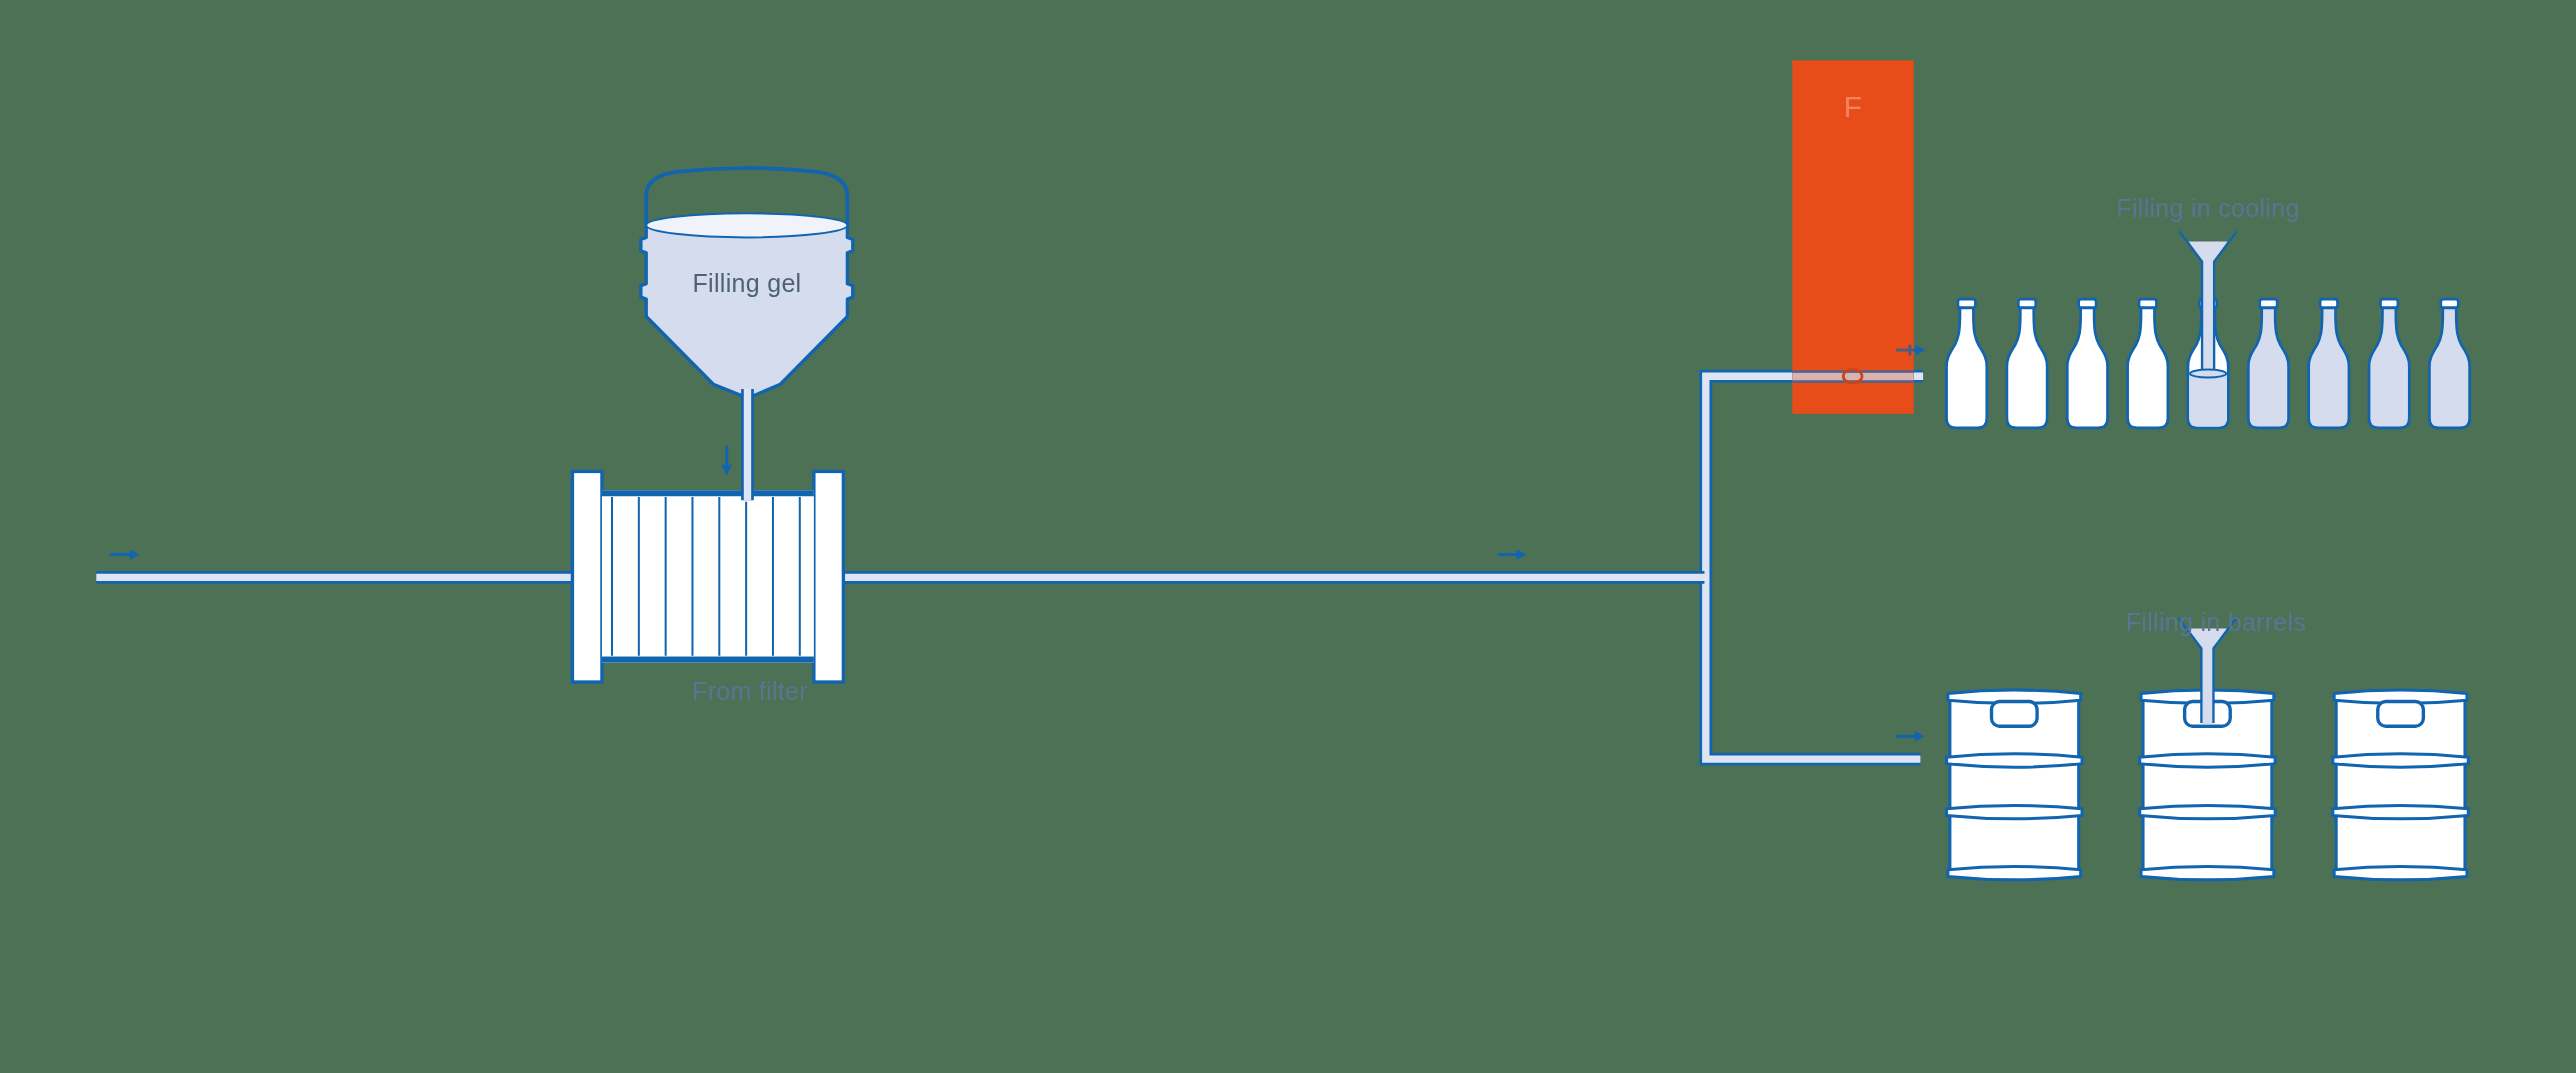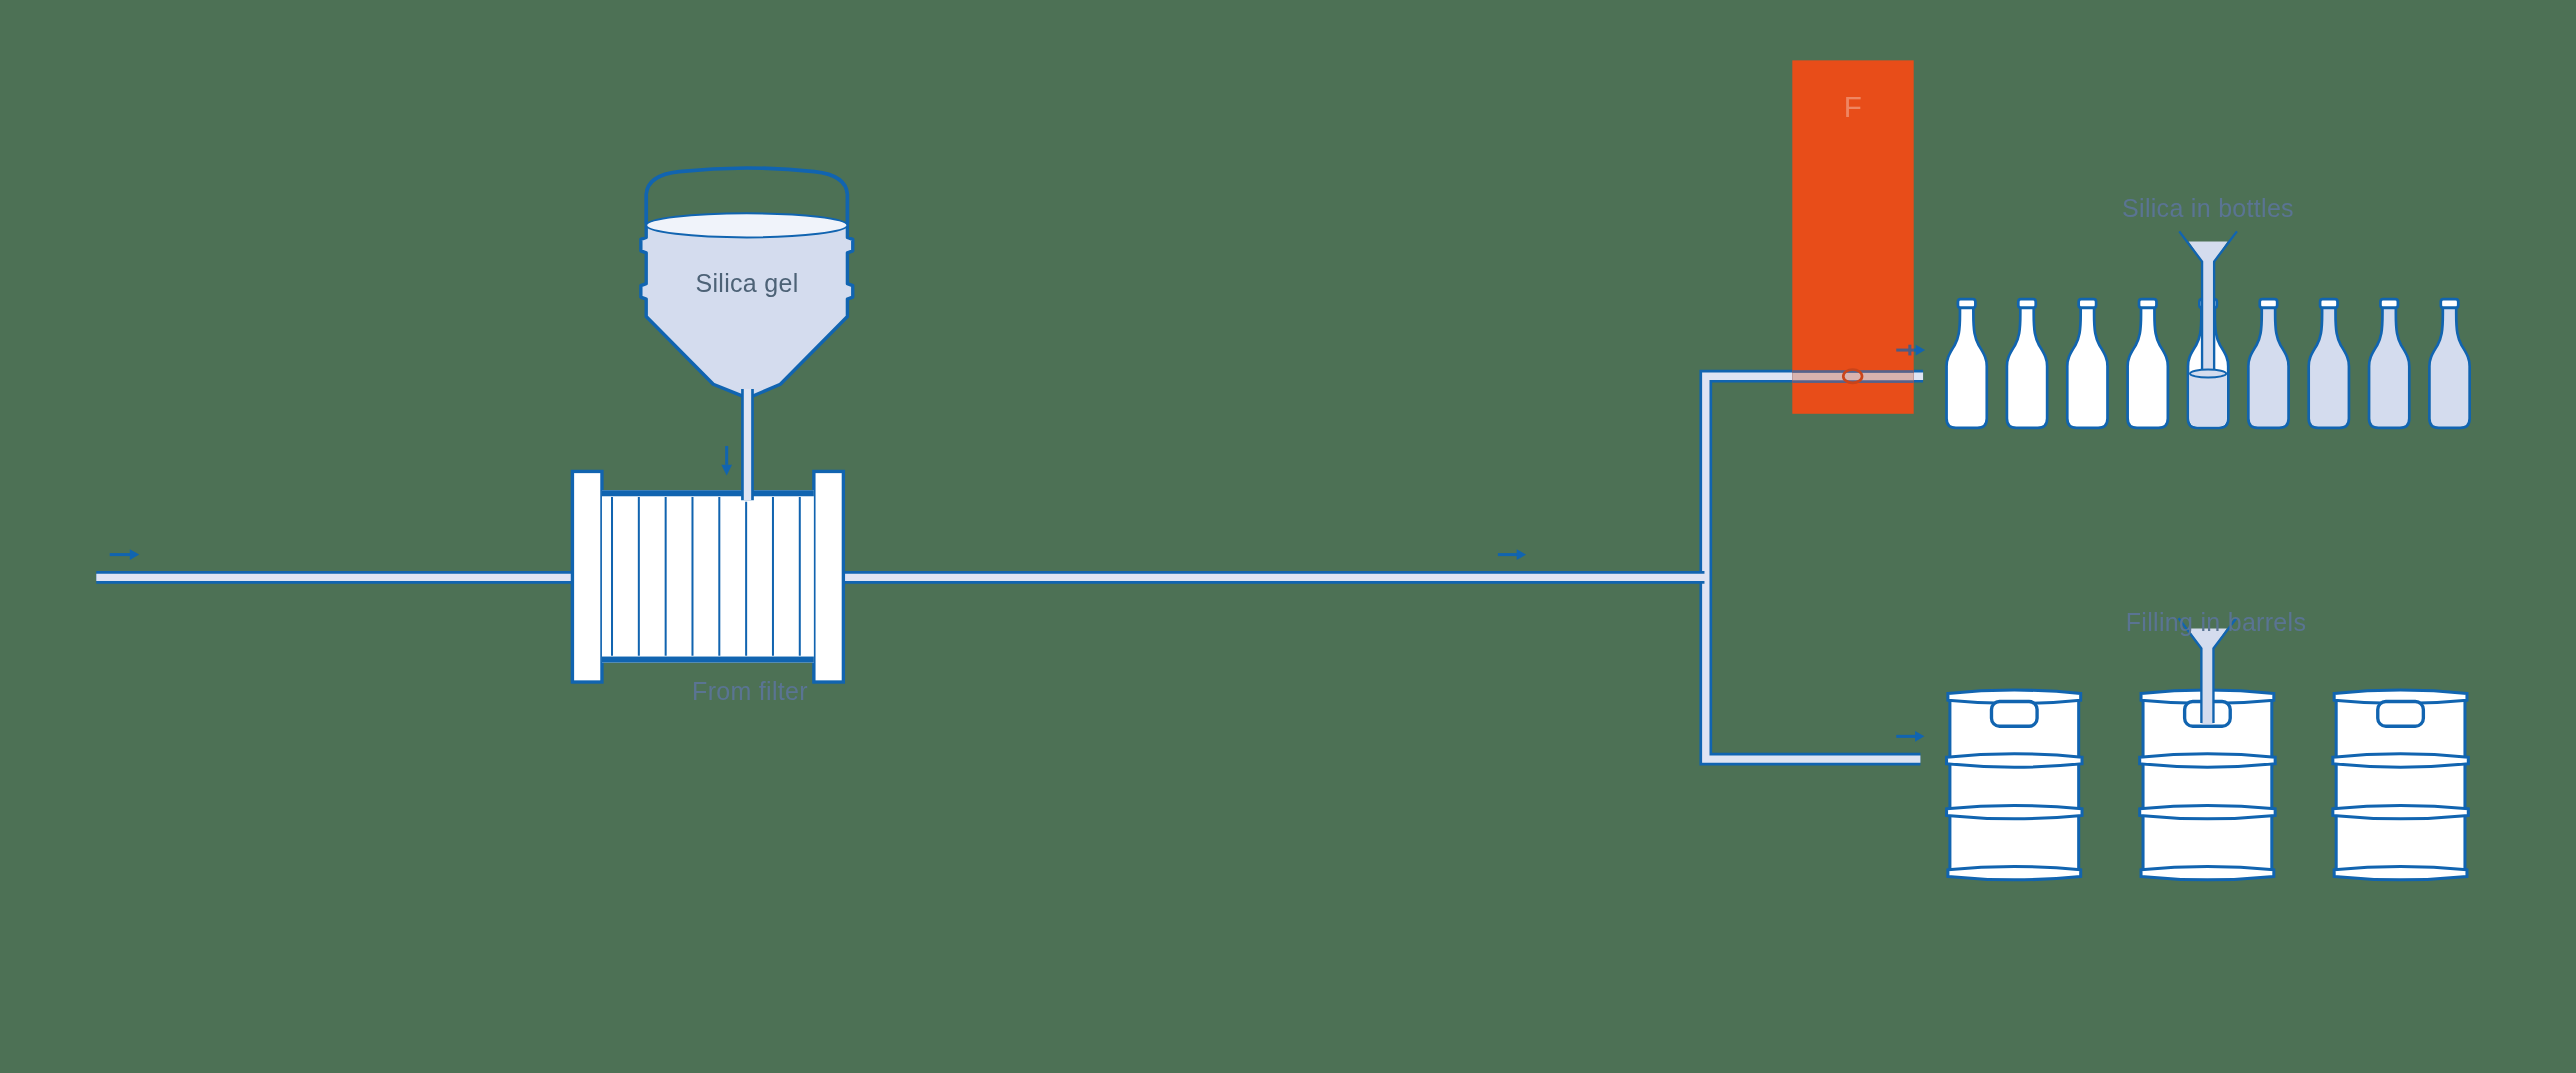--- a/index.html
+++ b/index.html
@@ -178,24 +178,24 @@
     <g>
       <path fill="#d4dcee" d="M3262 937 H3320 L3300 967 L3300 1080 H3282 L3282 967 Z"></path>
       <path class="blue-stroke" stroke-width="3.5" d="M3248 922 L3282 967 L3282 1078"></path>
       <path class="blue-stroke" stroke-width="3.5" d="M3334 922 L3300 967 L3300 1078"></path>
     </g>
   </g>
 
 </svg>
 
 
-<div class="label silica centered" style="left:747px;top:268px;">Silica gel</div>
+<div class="label silica centered" style="left:747px;top:268px;">Filling gel</div>
 
 <div class="label centered" style="left:750px;top:676px;">From filter</div>
 
 <div class="label f-letter" style="left:1853px;top:91px;">F</div>
 
-<div class="label centered" style="left:2208px;top:193px;">Silica in bottles</div>
+<div class="label centered" style="left:2208px;top:193px;">Filling in cooling</div>
 
 <div class="label centered" style="left:2208px;top:607px;margin-left:8px;">Filling in barrels</div>
 
 </div>
 
 
 </body></html>

